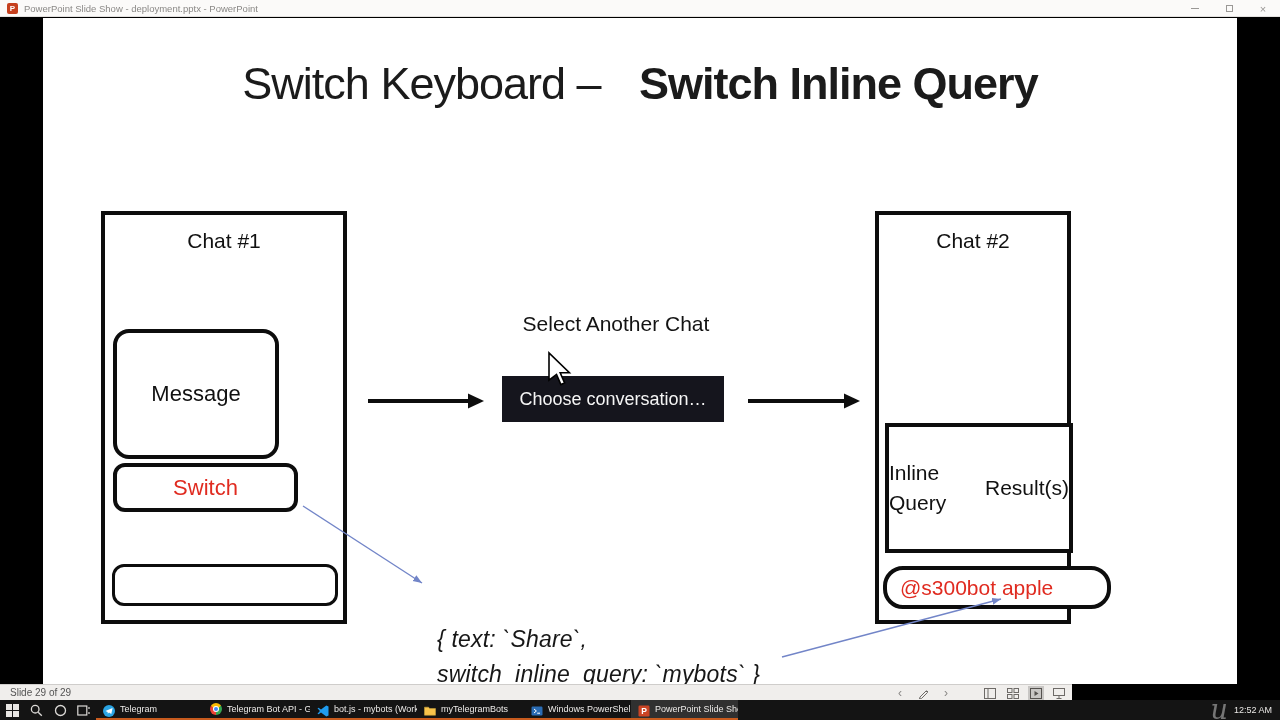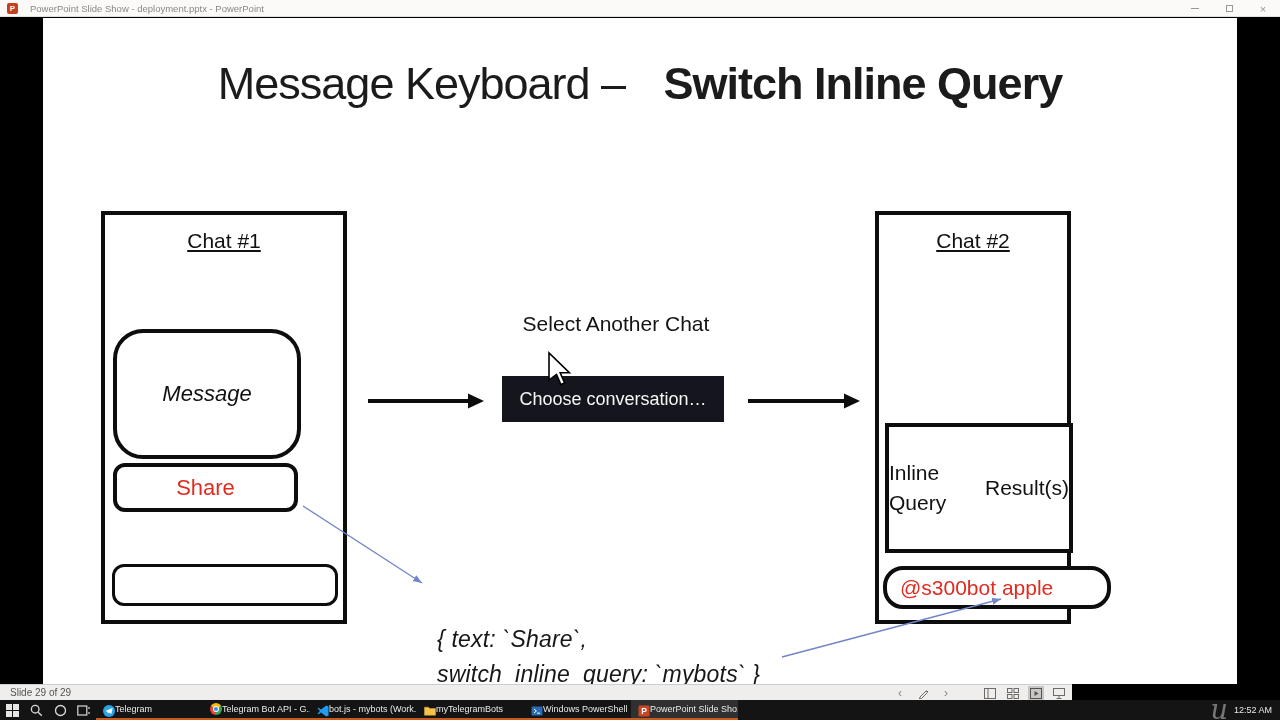--- a/index.html
+++ b/index.html
@@ -13,43 +13,43 @@
   .titlebar {
     position:absolute; left:0; top:0; width:1280px; height:17px;
     background:#fbfaf9; border-bottom:1px solid #e3e1df;
     display:flex; align-items:center; padding-left:7px;
   }
   .tb-appicon {
     width:11px; height:11px; background:#c6401e; border-radius:2px;
     color:#fff; font-size:8px; font-weight:bold; line-height:11px; text-align:center;
     flex:0 0 auto;
   }
-  .tb-title { font-size:9.5px; color:#8a8886; margin-left:12px; white-space:nowrap; }
+  .tb-title { font-size:9.5px; color:#8a8886; margin-left:6px; white-space:nowrap; }
   .tb-controls { position:absolute; right:0; top:0; height:17px; display:flex; }
   .tb-btn { width:34px; height:17px; display:flex; align-items:center; justify-content:center; color:#9a9896; font-size:11px; }
   .tb-min-glyph { width:8px; height:1px; background:#9a9896; }
   .tb-max-glyph { width:7px; height:7px; border:1px solid #9a9896; }
 
   
   .stage { position:absolute; left:0; top:18px; width:1280px; height:666px; background:#000; }
   .slide { position:absolute; left:43px; top:0; width:1194px; height:666px; background:#fff; }
 
   .slide-title {
     position:absolute; left:0; top:40px; width:100%; text-align:center;
     font-size:45px; color:#1b1b1b; letter-spacing:-1px;
   }
   .slide-title .light { font-weight:400; }
   .slide-title .bold  { font-weight:700;margin-left:27px; }
 
   .shape { position:absolute; border:4px solid #0d0d0d; background:#fff; }
   .chat-frame { border-width:4px; }
-  .chat-label { position:absolute; top:14px; left:0; width:100%; text-align:center; font-size:21px; color:#111;text-decoration:underline; }
-
-  .msg-box   { left:70px;  top:311px; width:188px; height:130px; border-radius:30px;
-               display:flex; align-items:center; justify-content:center; font-size:22px; color:#111;font-style:italic; }
+  .chat-label { position:absolute; top:14px; left:0; width:100%; text-align:center; font-size:21px; color:#111; }
+
+  .msg-box   { left:70px;  top:311px; width:166px; height:130px; border-radius:16px;
+               display:flex; align-items:center; justify-content:center; font-size:22px; color:#111; }
   .share-box { left:70px;  top:445px; width:185px; height:49px; border-radius:12px;
                display:flex; align-items:center; justify-content:center; font-size:22px; }
   .empty-box { left:69px;  top:546px; width:226px; height:42px; border-radius:12px; border-width:3px; }
 
   .flow-heading { position:absolute; left:573px; top:294px; transform:translateX(-50%);
                   font-size:21px; color:#131313; white-space:nowrap; }
   .choose-btn { position:absolute; left:459px; top:358px; width:222px; height:46px;
                 background:#15151d; color:#f5f5f5; font-size:18px;
                 display:flex; align-items:center; justify-content:center; white-space:nowrap; }
 
@@ -76,21 +76,21 @@
   .sb-ico.pressed { background:#c8c6c4; }
   .sb-chev { font-size:12px; color:#8a8886; line-height:14px; }
 
   
   .taskbar {
     position:absolute; left:0; top:700px; width:1280px; height:20px;
     background:#141414; display:flex; align-items:stretch; color:#e6e4e2;
   }
   .tk-sys { width:24px; display:flex; align-items:center; justify-content:center; flex:0 0 auto; }
   .tk-app {
-    flex:0 0 auto; width:107px; display:flex; align-items:center; 
+    flex:0 0 auto; width:107px; display:flex; align-items:center; gap:5px;
     padding-left:7px; border-bottom:2px solid #c75b1e; overflow:hidden;
   }
   .tk-app.active { background:rgba(255,255,255,0.12); }
   .tk-app .lbl { font-size:9px; color:#eceae8; white-space:nowrap; overflow:hidden; }
   .tk-icon { width:12px; height:12px; flex:0 0 auto; position:relative; }
   .chrome-outer { width:12px; height:12px; border-radius:50%;
      background:conic-gradient(from -60deg, #fbbc05 0 120deg, #34a853 120deg 240deg, #ea4335 240deg 360deg);
      position:relative; }
   .chrome-outer::before { content:""; position:absolute; left:3px; top:3px; width:6px; height:6px;
      background:#fff; border-radius:50%; }
@@ -120,31 +120,31 @@
       <div class="tb-btn">
           <span>×</span>
         </div>
     </div>
   </div>
 
   <div class="stage">
     <div class="slide">
 
       <div class="slide-title">
-        <span class="light">Message Keyboard – </span><span class="bold">Switch Inline Query</span>
+        <span class="light">Switch Keyboard – </span><span class="bold">Switch Inline Query</span>
       </div>
 
       <div class="shape chat-frame" style="left:58px; top:193px; width:246px; height:413px;">
         <div class="chat-label">Chat #1</div>
       </div>
       <div class="shape msg-box">
         <span>Message</span>
       </div>
       <div class="shape share-box">
-        <span style="color:#e02b20;">Share</span>
+        <span style="color:#e02b20;">Switch</span>
       </div>
       <div class="shape empty-box"></div>
 
       <div class="flow-heading">Select Another Chat</div>
       <div class="choose-btn">
         <span>Choose conversation…</span>
       </div>
 
       <div class="shape chat-frame" style="left:832px; top:193px; width:196px; height:413px;">
         <div class="chat-label">Chat #2</div>

